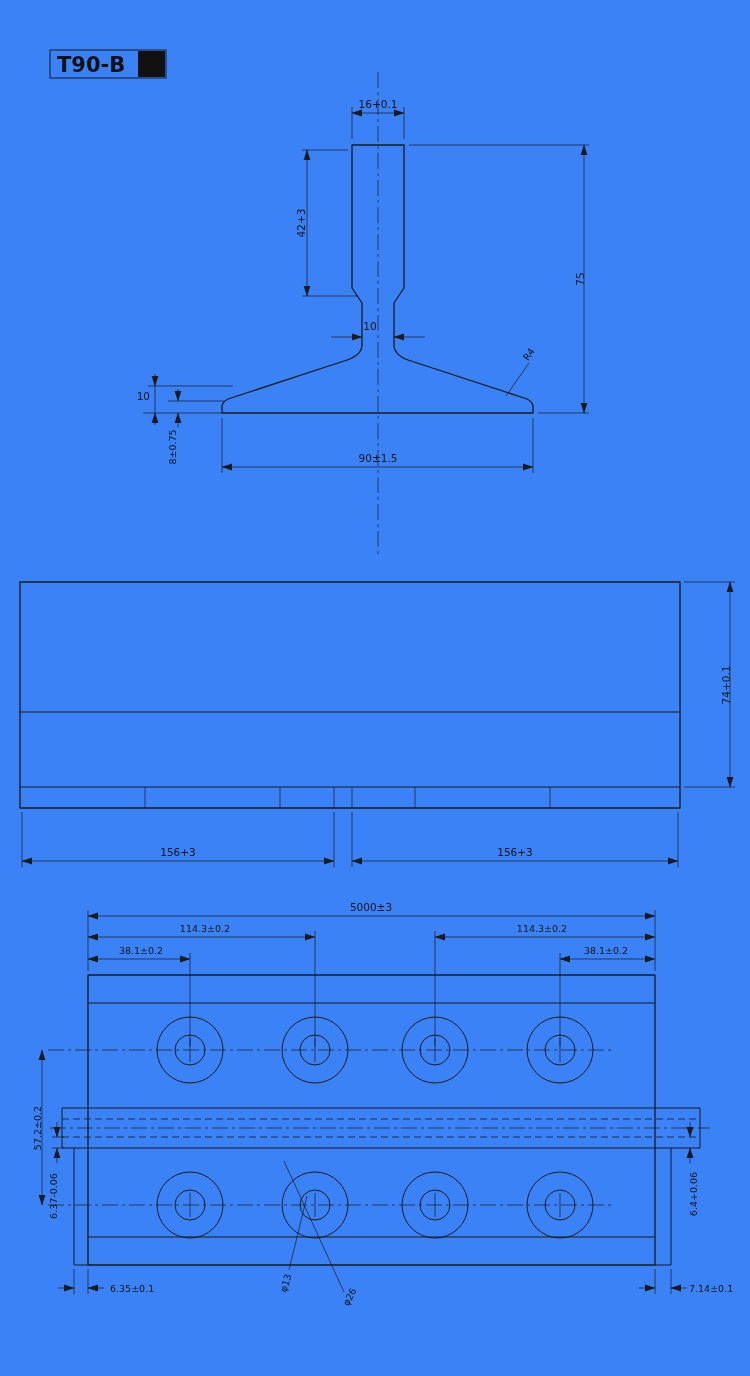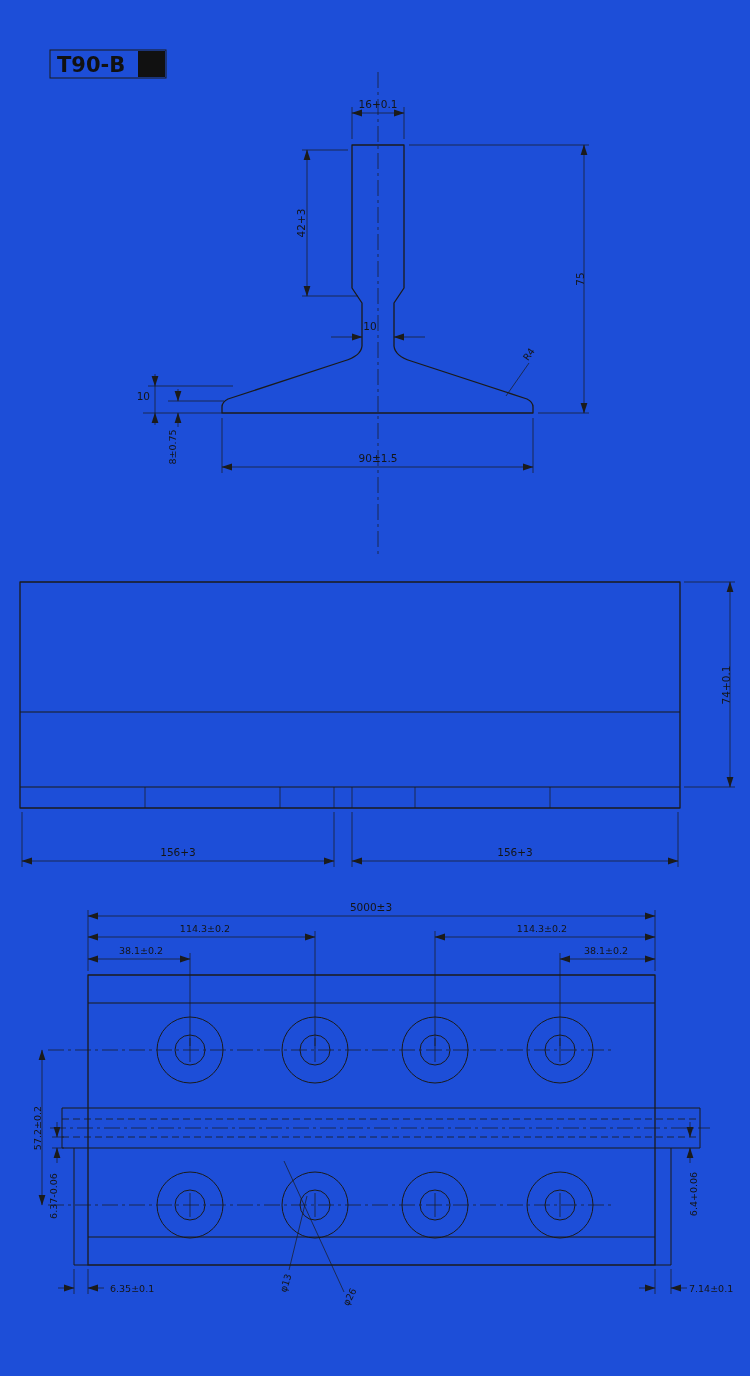--- a/index.html
+++ b/index.html
@@ -1,16 +1,16 @@
 <!DOCTYPE html>
 <html><head>
 <meta charset="utf-8">
 <style>
   html,body{margin:0;padding:0;background:#ffffff;}
-  .sheet{width:750px;height:1376px;position:relative;background:#1d4ed8;overflow:hidden;}
+  .sheet{width:750px;height:1376px;position:relative;background:#3b82f6;overflow:hidden;}
   svg{display:block;}
   .ol{fill:none;stroke:#1b1b1b;stroke-width:1.3;stroke-linejoin:round;stroke-linecap:round;}
   .md{fill:none;stroke:#1b1b1b;stroke-width:1.0;}
   .tn{fill:none;stroke:#1b1b1b;stroke-width:0.7;}
   .cl{fill:none;stroke:#1b1b1b;stroke-width:0.7;stroke-dasharray:16 4 3 4;}
   .hd{fill:none;stroke:#1b1b1b;stroke-width:0.8;stroke-dasharray:7 4;}
   .dt{font-family:"DejaVu Sans",sans-serif;font-size:10.5px;fill:#151515;}
   .dts{font-family:"DejaVu Sans",sans-serif;font-size:9.5px;fill:#151515;}
   .ttl{font-family:"DejaVu Sans",sans-serif;font-size:21px;font-weight:bold;fill:#111;}
 </style>

